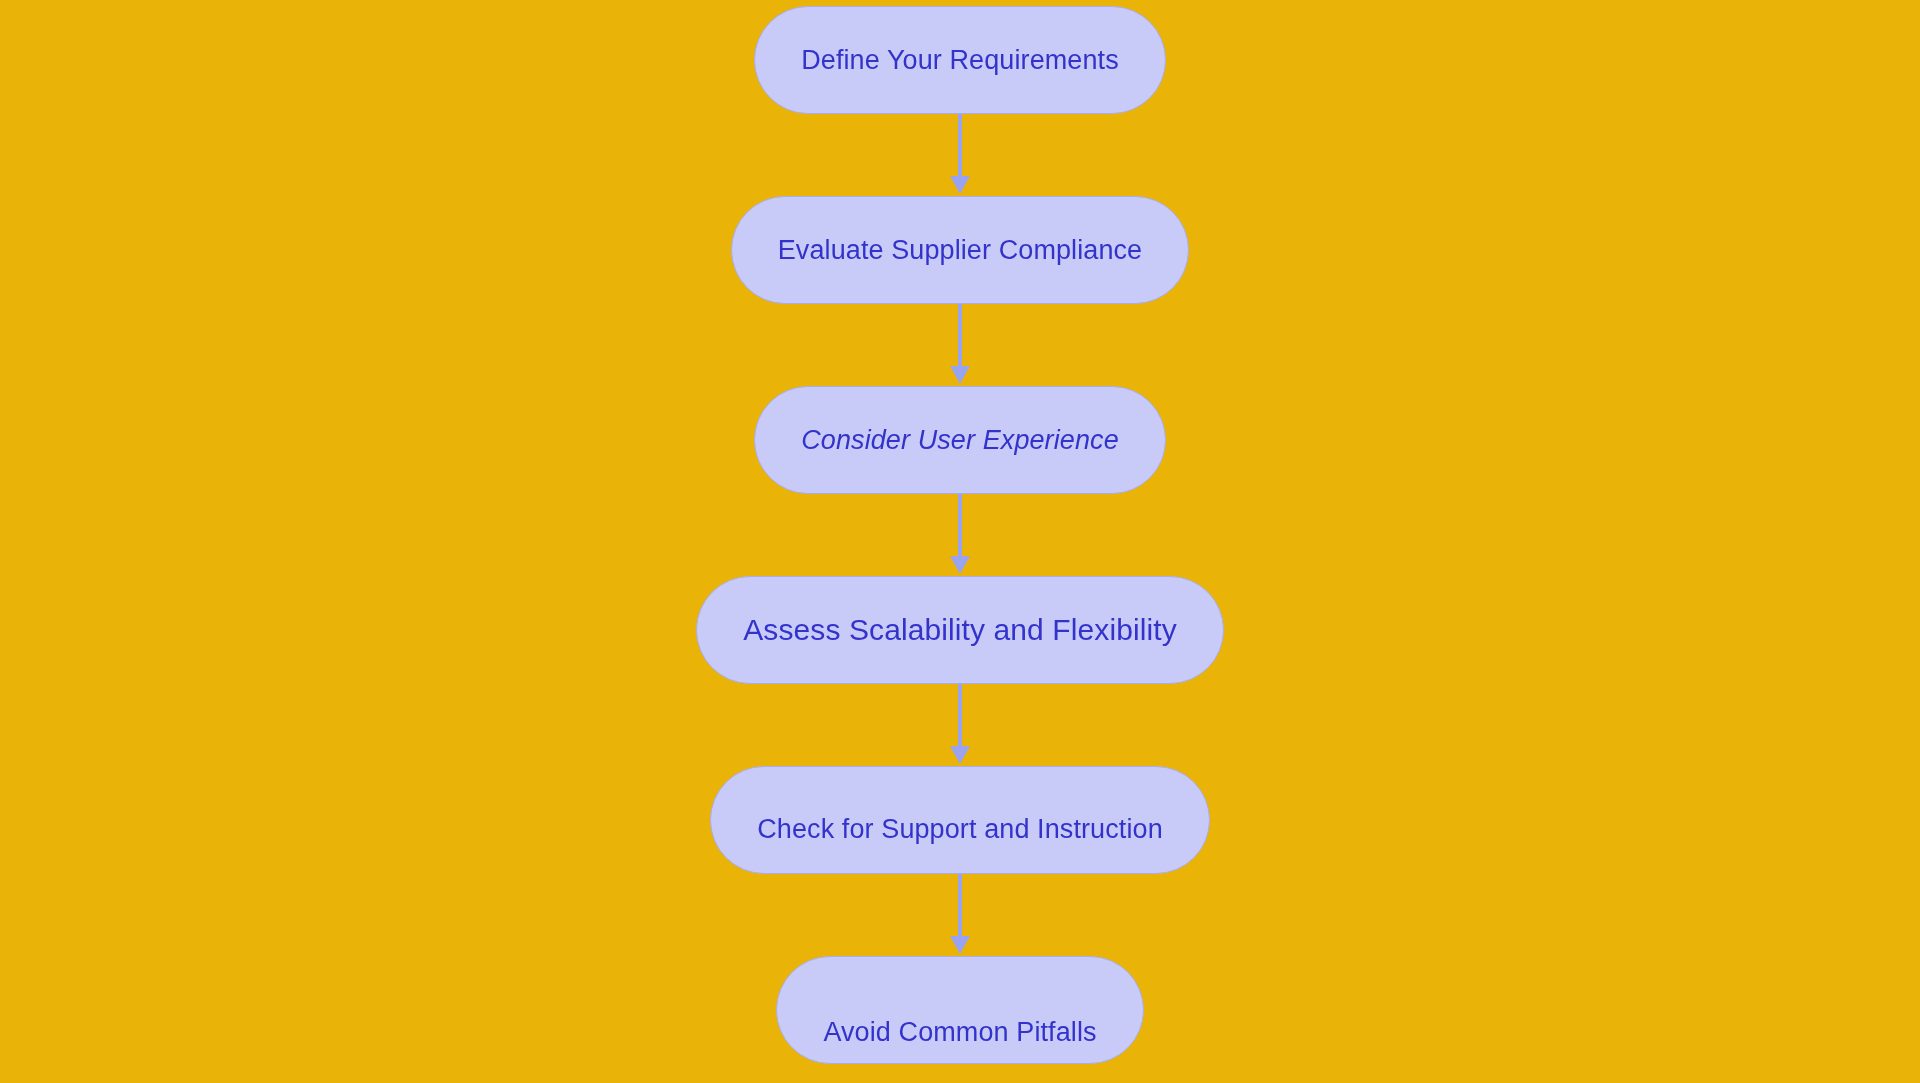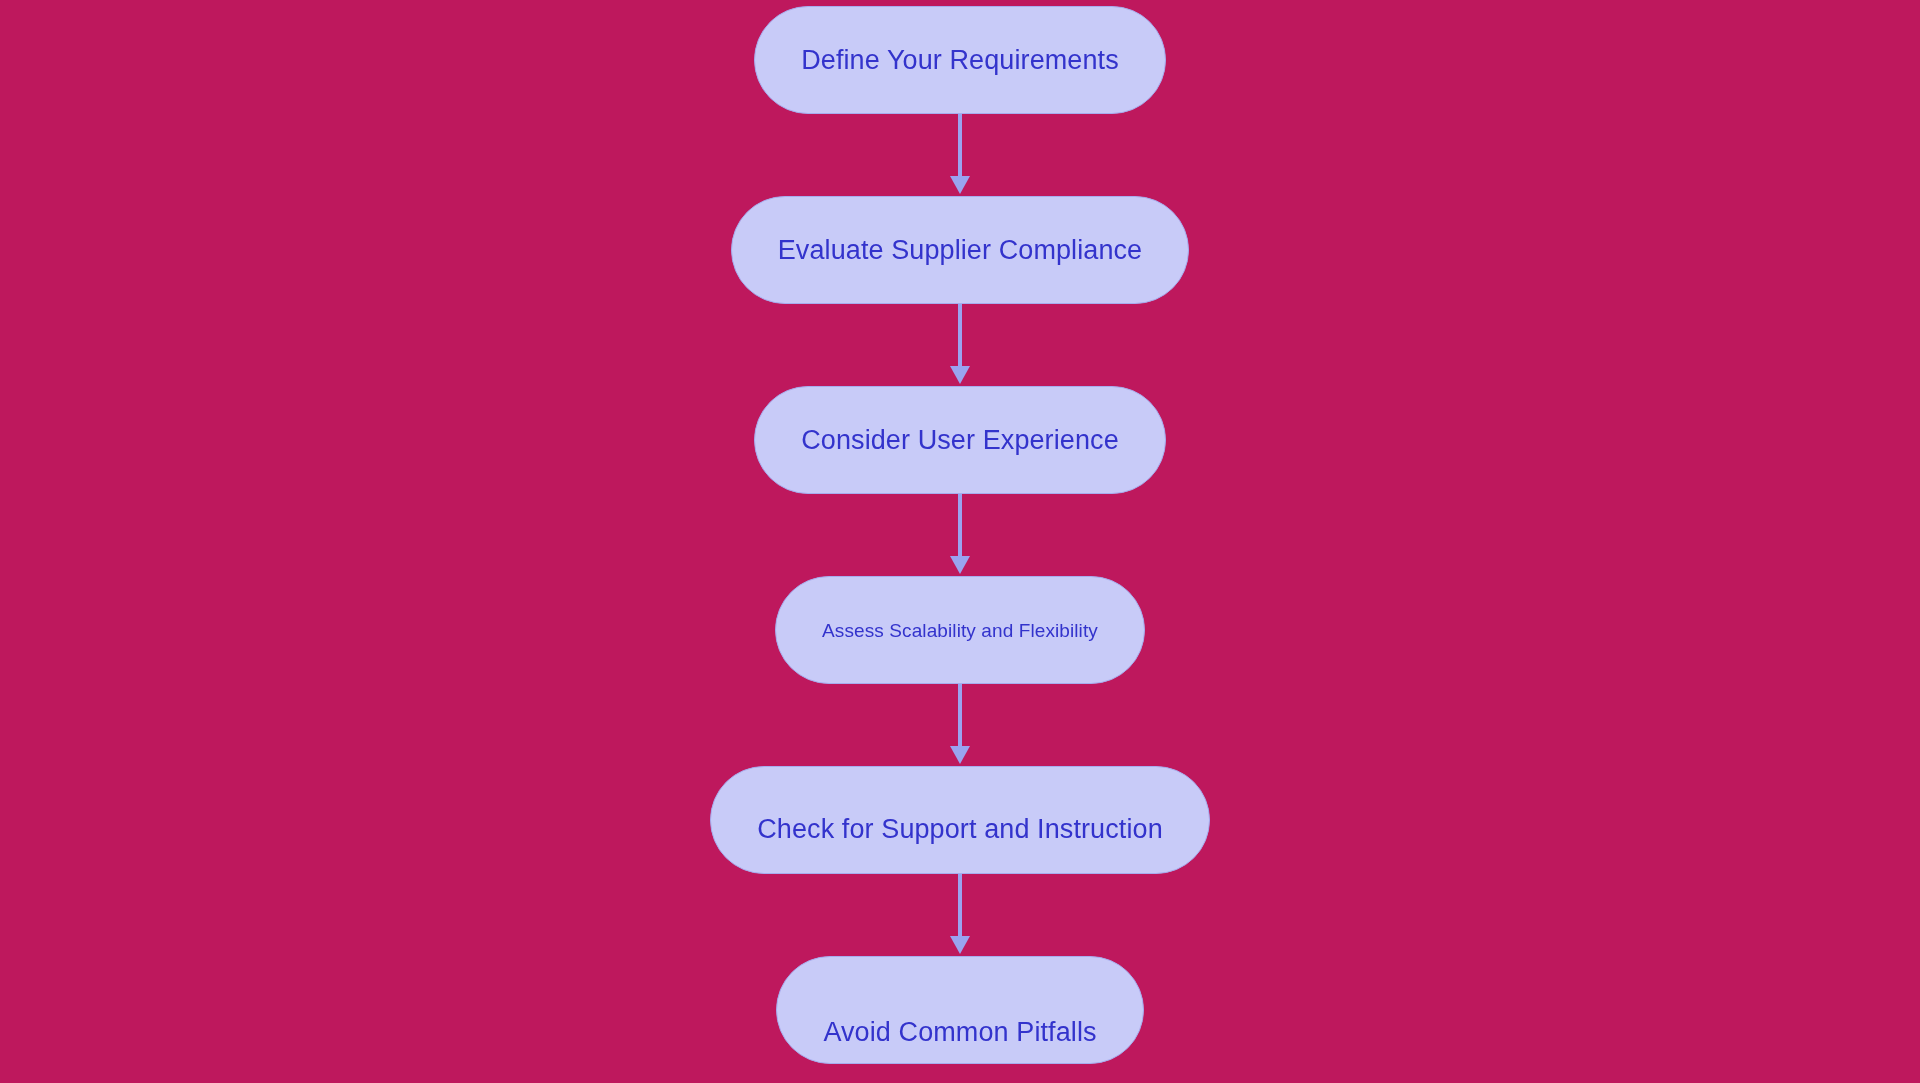--- a/index.html
+++ b/index.html
@@ -68,21 +68,21 @@
   }
   .connector svg {
     display: block;
     width: 26px;
     height: 82px;
   }
 </style>
 </head>
 <body style="background: rgb(255, 255, 255);">
 
-<div id="flowchart" style="background: #be185d;">
+<div id="flowchart" style="background: #eab308;">
   <div class="flow-column">
 
     <div class="node" style="background: rgb(200, 203, 248); border-color: rgb(167, 173, 239);">
       <span class="node-label" style="color: rgb(51, 51, 204); font-size: 27px;">Define Your Requirements</span>
     </div>
 
     <div class="connector">
       <svg viewBox="0 0 26 82" xmlns="http://www.w3.org/2000/svg" aria-hidden="true">
         <line x1="13" y1="0" x2="13" y2="64" stroke="#9aa3f0" stroke-width="4"></line>
         <polygon points="3,62 23,62 13,80" fill="#9aa3f0"></polygon>
@@ -94,32 +94,32 @@
     </div>
 
     <div class="connector">
       <svg viewBox="0 0 26 82" xmlns="http://www.w3.org/2000/svg" aria-hidden="true">
         <line x1="13" y1="0" x2="13" y2="64" stroke="#9aa3f0" stroke-width="4"></line>
         <polygon points="3,62 23,62 13,80" fill="#9aa3f0"></polygon>
       </svg>
     </div>
 
     <div class="node" style="background: rgb(200, 203, 248); border-color: rgb(167, 173, 239);">
-      <span class="node-label" style="color: rgb(51, 51, 204); font-size: 27px;">Consider User Experience</span>
+      <span class="node-label" style="color: rgb(51, 51, 204); font-size: 27px; font-style: italic;">Consider User Experience</span>
     </div>
 
     <div class="connector">
       <svg viewBox="0 0 26 82" xmlns="http://www.w3.org/2000/svg" aria-hidden="true">
         <line x1="13" y1="0" x2="13" y2="64" stroke="#9aa3f0" stroke-width="4"></line>
         <polygon points="3,62 23,62 13,80" fill="#9aa3f0"></polygon>
       </svg>
     </div>
 
     <div class="node" style="background: rgb(200, 203, 248); border-color: rgb(167, 173, 239);">
-      <span class="node-label" style="color: rgb(51, 51, 204); font-size: 19px;">Assess Scalability and Flexibility</span>
+      <span class="node-label" style="color: rgb(51, 51, 204); font-size: 30px;">Assess Scalability and Flexibility</span>
     </div>
 
     <div class="connector">
       <svg viewBox="0 0 26 82" xmlns="http://www.w3.org/2000/svg" aria-hidden="true">
         <line x1="13" y1="0" x2="13" y2="64" stroke="#9aa3f0" stroke-width="4"></line>
         <polygon points="3,62 23,62 13,80" fill="#9aa3f0"></polygon>
       </svg>
     </div>
 
     <div class="node" style="background: rgb(200, 203, 248); border-color: rgb(167, 173, 239);">

